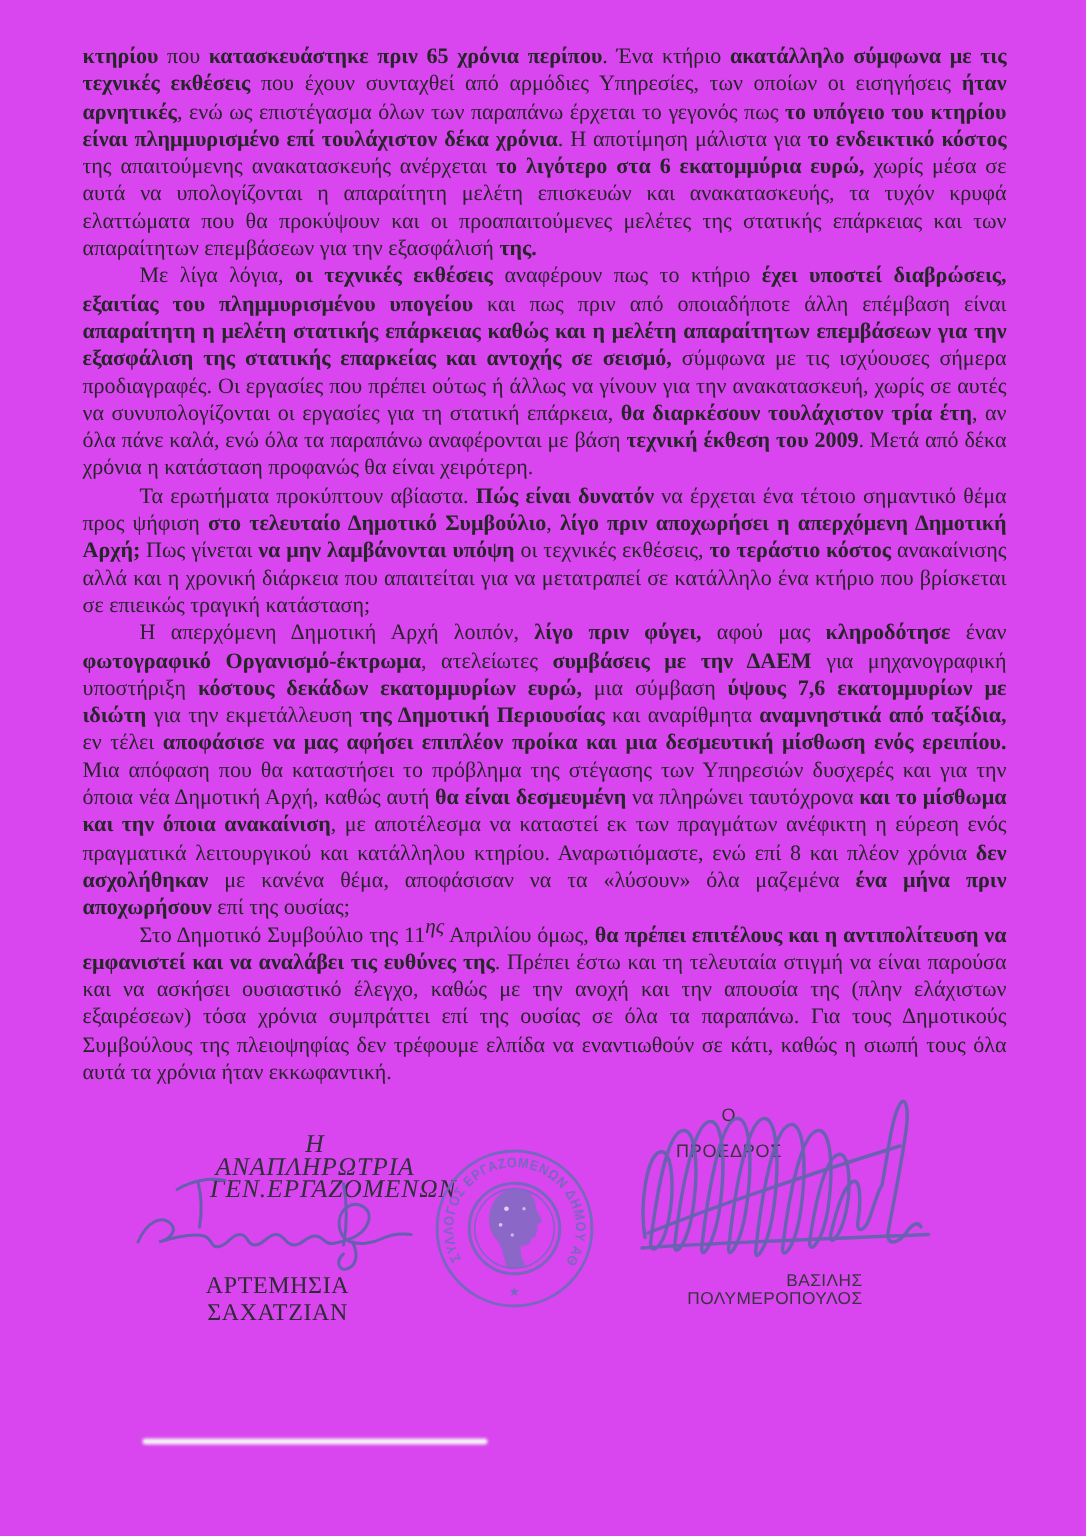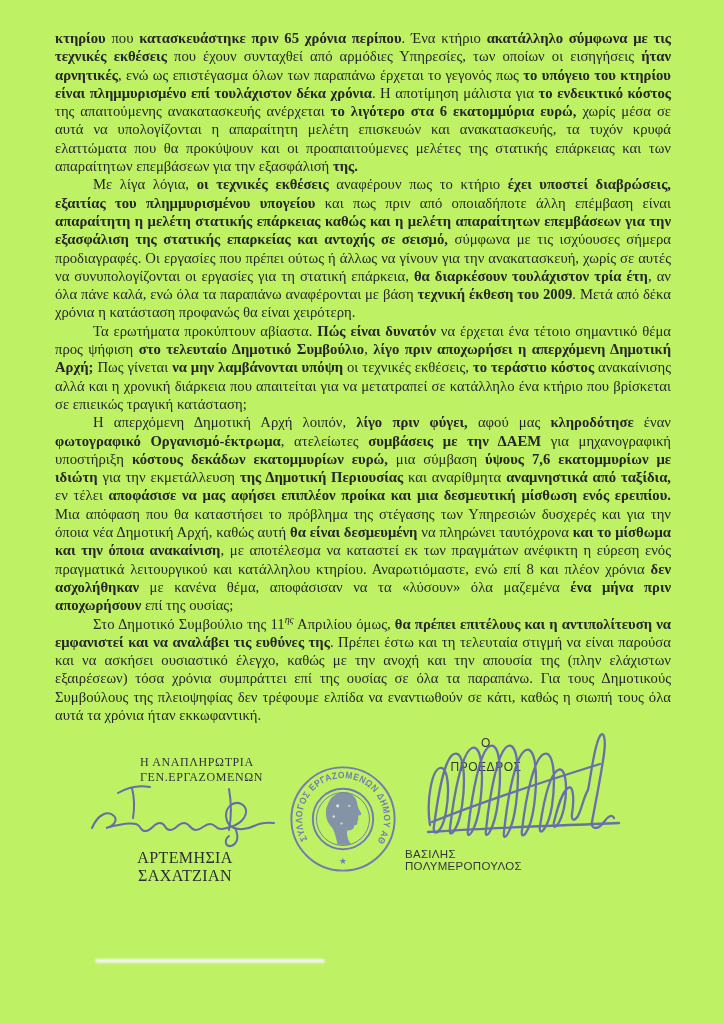--- a/index.html
+++ b/index.html
@@ -1,63 +1,64 @@
 <!DOCTYPE html>
 <html><head>
 <meta charset="utf-8">
 <style>
   html,body{margin:0;padding:0;background:#e8e8e8;}
   .page{
     position:relative;
     width:724px;height:1024px;
-    background:#bef264;
+    background:#d946ef;
     overflow:hidden;
     font-family:"Liberation Serif","DejaVu Serif",serif;
   }
   .body-text{
     position:absolute;
     left:55px;top:29px;width:616px;
     font-size:14.7px;
     line-height:18.3px;
     color:#26262a;
     text-align:justify;
   }
   .body-text p{
     margin:0;
     text-indent:38px;
   }
   .body-text p.noindent{text-indent:0;}
   .body-text .b{font-weight:bold;}
-  .body-text sup{font-size:10px;line-height:0;font-style:italic;}
+  .body-text sup{font-size:14px;line-height:0;font-style:italic;}
   .sig-title-left{
     position:absolute;left:140px;top:755px;width:140px;
-    text-align:left;
-    font-size:12px;line-height:15px;
+    text-align:center;
+    font-size:17px;line-height:15px;
     letter-spacing:0.6px;
     color:#30303c;
+    font-style:italic;
   }
   .sig-name-left{
     position:absolute;left:105px;top:849px;width:160px;
     text-align:center;
     font-size:16px;
     letter-spacing:0.4px;
     color:#2c2c34;
   }
   .sig-title-right{
     position:absolute;left:401px;top:737px;width:170px;
     text-align:center;
     font-family:"Liberation Sans","DejaVu Sans",sans-serif;
     font-size:12px;line-height:13px;
     letter-spacing:0.5px;
     color:#35353d;
   }
   .sig-title-right .o{margin-bottom:11px;}
   .sig-name-right{
     position:absolute;left:405px;top:848px;width:170px;
-    text-align:left;
+    text-align:right;
     font-family:"Liberation Sans","DejaVu Sans",sans-serif;
     font-size:11.5px;
     letter-spacing:0.3px;
     color:#35353d;
   }
   .sig-svg{position:absolute;}
   .sig-left-svg{left:88px;top:778px;}
   .sig-right-svg{left:422px;top:730px;}
   .stamp-svg{left:287px;top:763px;}
   .stamp-ring-text{

